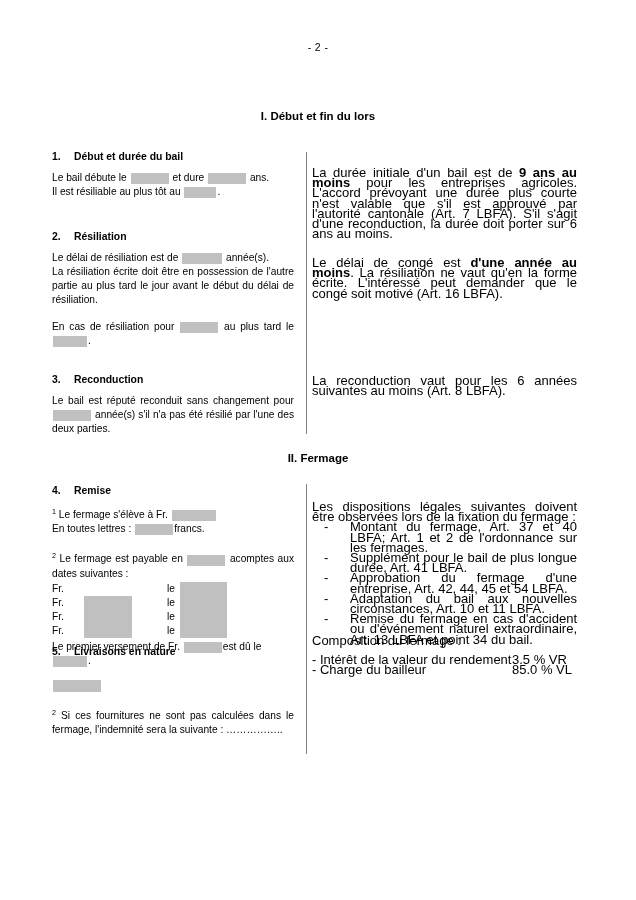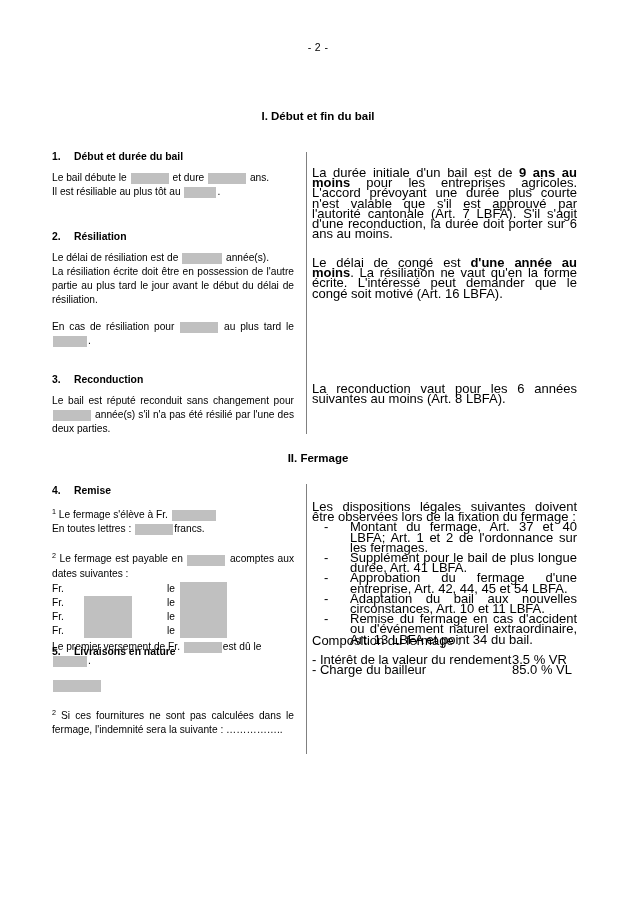--- a/index.html
+++ b/index.html
@@ -169,21 +169,21 @@
 
   .bold { font-weight: bold; }
 </style>
 </head>
 <body>
 
 <div class="page">
 
   <div class="page-number">- 2 -</div>
 
-  <div class="part-heading" id="part-1-heading">I. Début et fin du bail</div>
+  <div class="part-heading" id="part-1-heading">I. Début et fin du lors</div>
 
   <div class="divider" id="divider-top"></div>
   <div class="divider" id="divider-bottom"></div>
 
   <div class="left-col" style="top:150px;">
     <span class="sec-title">
       <span class="num">1.</span><span>Début et durée du bail</span>
     </span>
     <p class="para left-align">
       <span>Le bail débute le</span>
@@ -229,21 +229,21 @@
     <span class="sec-title">
       <span class="num">3.</span><span>Reconduction</span>
     </span>
     <p class="para">
       <span>Le bail est réputé reconduit sans changement pour</span>
       <span class="blank b-w38"></span>
       <span>année(s) s'il n'a pas été résilié par l'une des deux parties.</span>
     </p>
   </div>
 
-  <div class="right-col" style="top:384px;">
+  <div class="right-col" style="top:376px;">
     <p class="r-para">La reconduction vaut pour les 6 années suivantes au moins (Art. 8 LBFA).</p>
   </div>
 
   <div class="part-heading" id="part-2-heading">II. Fermage</div>
 
   <div class="left-col" style="top:484px;">
     <span class="sec-title">
       <span class="num">4.</span><span>Remise</span>
     </span>
     <p class="para left-align">

